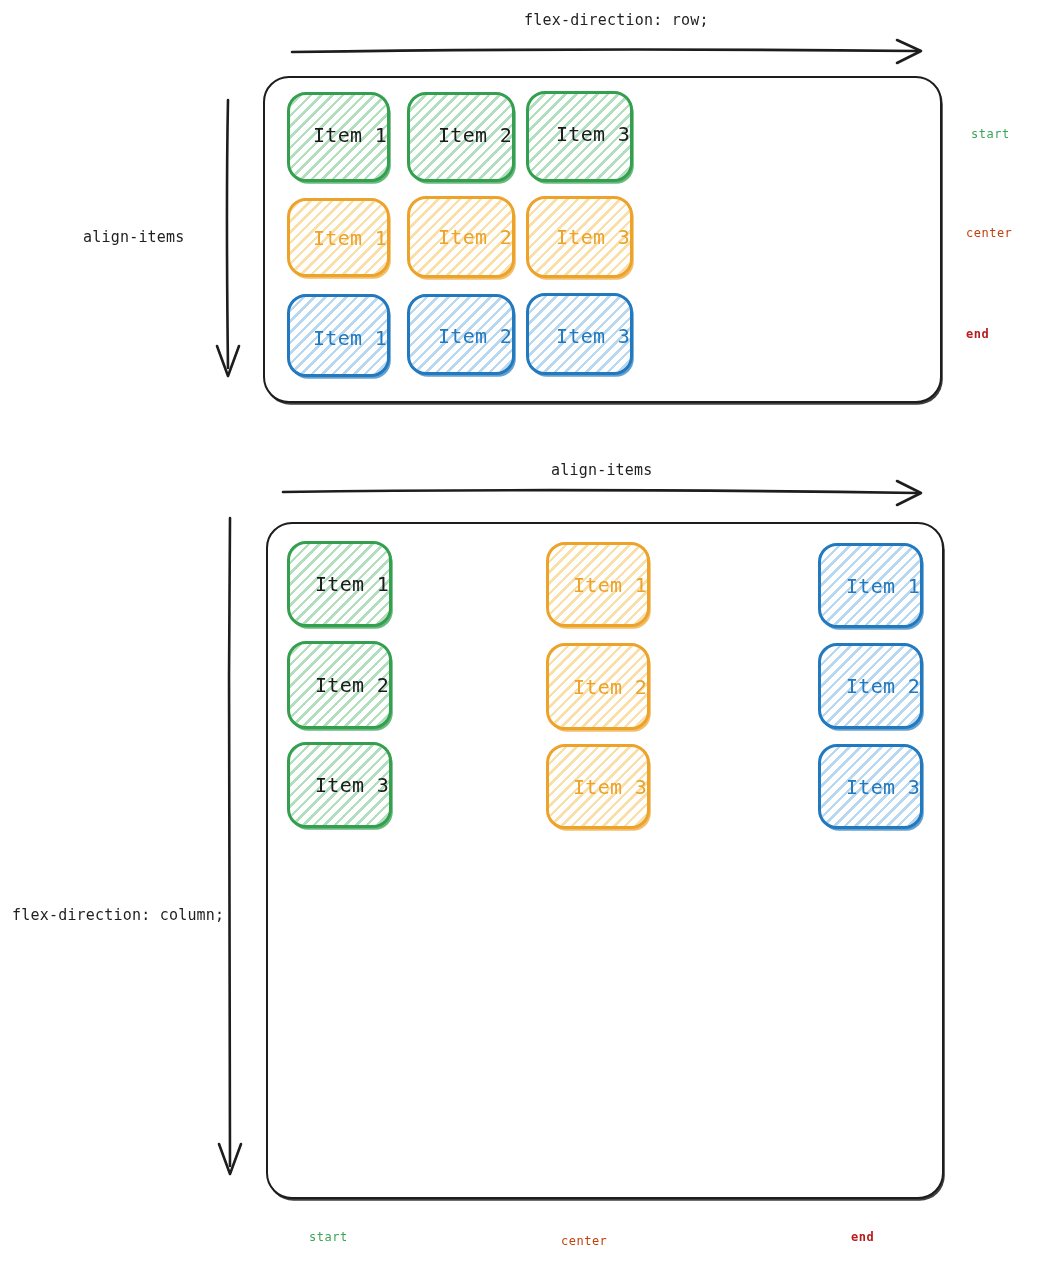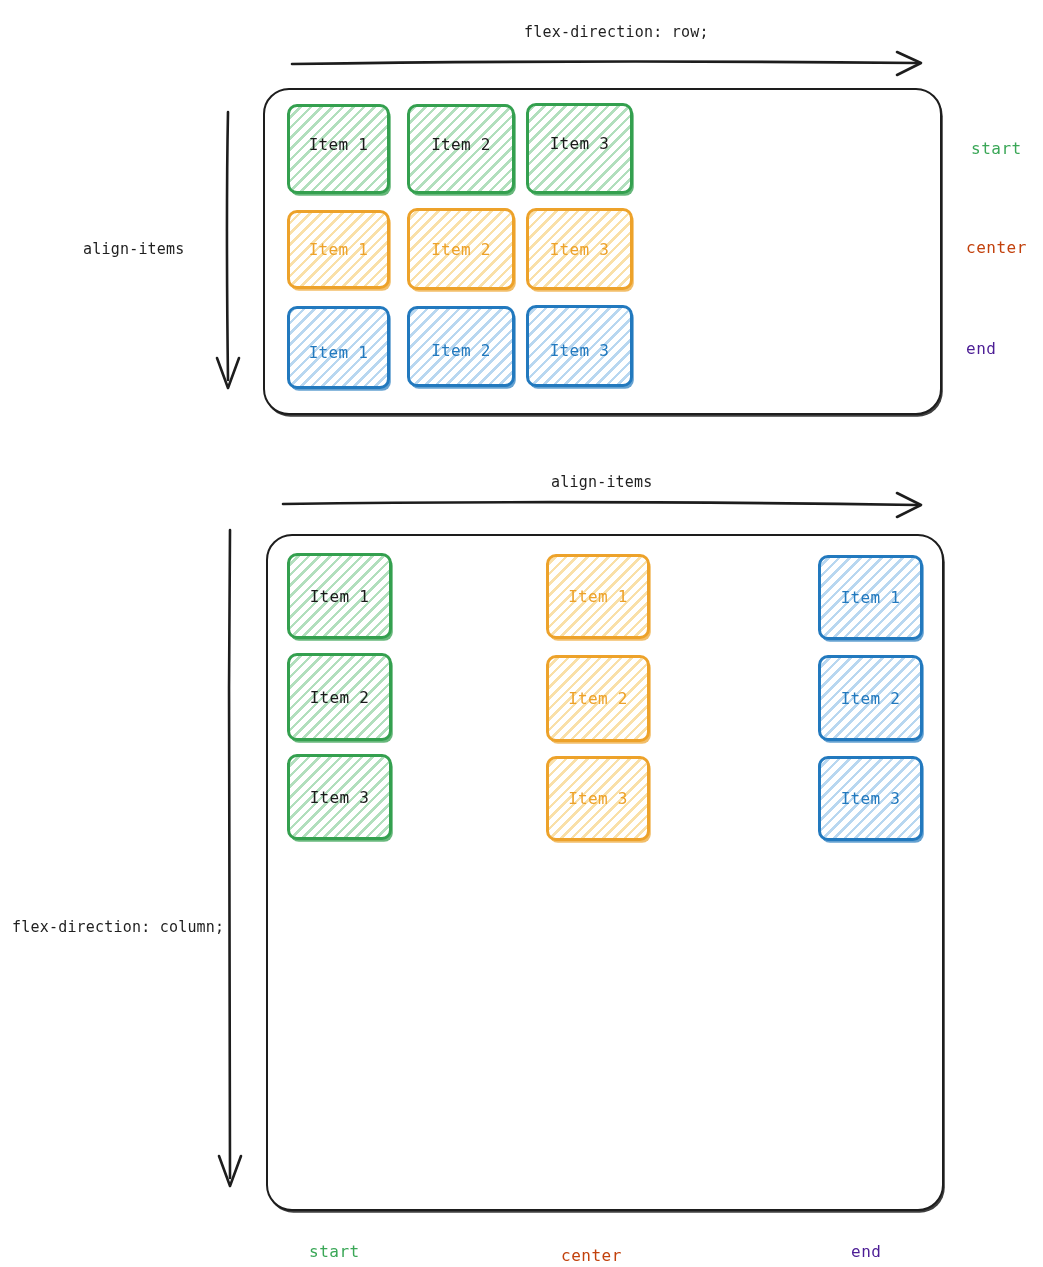--- a/index.html
+++ b/index.html
@@ -11,66 +11,65 @@
     width: 1043px;
     height: 1267px;
     position: relative;
     font-family: "DejaVu Sans Mono", "Liberation Mono", monospace;
     overflow: hidden;
   }
 
   .stage {
     position: absolute;
     inset: 0;
-    margin-top: 12px;
   }
 
   
   .abs { position: absolute; }
 
   
   .caption {
     font-family: "DejaVu Sans Mono", "Liberation Mono", monospace;
     font-size: 15px;
     color: #1f1f1f;
     white-space: nowrap;
     letter-spacing: 0.2px;
   }
 
   
   .sidelabel {
     font-family: "DejaVu Sans Mono", "Liberation Mono", monospace;
-    font-size: 16px;
+    font-size: 12px;
     white-space: nowrap;
     letter-spacing: 0.5px;
   }
   .c-green  { color: #3aa757; }
   .c-orange { color: #c2410c; }
-  .c-blue   { color: #4c1d95; }
+  .c-blue   { color: #b91c1c; font-weight: bold; }
 
   
   .panel {
     position: absolute;
     border: 2.6px solid #1d1d1d;
     border-radius: 26px;
     background: #ffffff;
     box-shadow: 1.5px 2.5px 0 -0.7px rgba(29,29,29,0.85);
   }
 
   
   .item {
     position: absolute;
-    border-radius: 10px;
+    border-radius: 19px;
     border-style: solid;
     border-width: 3px;
     box-sizing: border-box;
     display: flex;
-    justify-content: center;
-    font-family: "DejaVu Sans Mono", "Liberation Mono", monospace;
-    font-size: 16px;
+    justify-content: flex-end;
+    font-family: "DejaVu Sans Mono", "Liberation Mono", monospace;
+    font-size: 20px;
     letter-spacing: 0.3px;
     overflow: hidden;
   }
   .item .lbl { position: relative; z-index: 2; }
 
   
   .item::before {
     content: "";
     position: absolute;
     inset: -4px;

